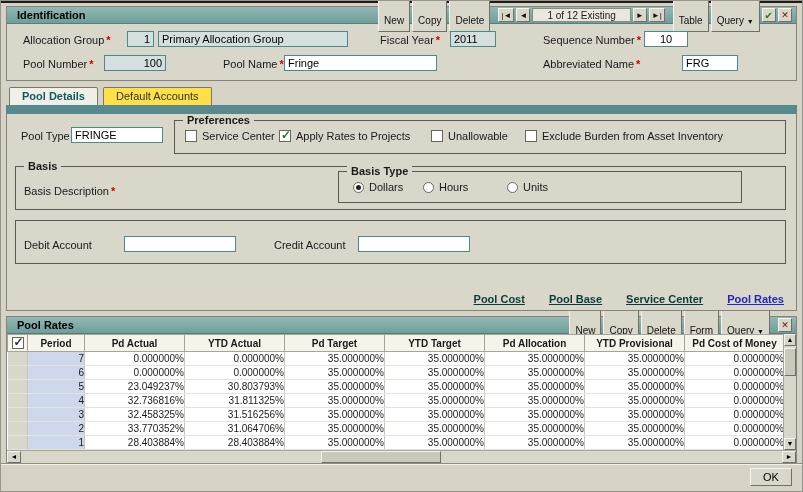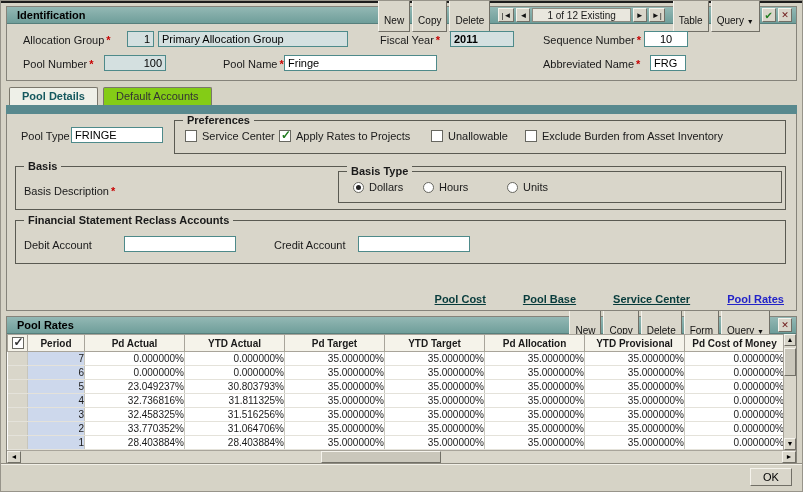--- a/index.html
+++ b/index.html
@@ -32,35 +32,35 @@
 
   
   .ident-body { position:relative; height:56px; }
   .flabel { position:absolute; white-space:nowrap; font-size:11px; }
   .req { color:#c80000; font-weight:bold; margin-left:2px; }
   .fld { position:absolute; height:16px; border:1px solid #4e8a8a; background:#fff; font-family:"Liberation Sans",sans-serif; font-size:11px; padding:0 3px; }
   .fld.shaded { background:#d4e0e0; }
 
   
   .tabs-row { padding-left:8px; height:18px; margin-top:6px; }
-  .tab { display:inline-block; margin-right:2px; padding:2px 12px 3px; background:#84cc16; border:1px solid #7a776c; border-bottom:none; border-radius:2px 2px 0 0; font-size:11px; color:#333; cursor:default; }
+  .tab { display:inline-block; margin-right:2px; padding:2px 12px 3px; background:#fde047; border:1px solid #7a776c; border-bottom:none; border-radius:2px 2px 0 0; font-size:11px; color:#333; cursor:default; }
   .tab.active { background:#eef0e8; color:#14585e; font-weight:bold; }
   .tab-strip { height:9px; background:#58898e; margin:0 5px; }
 
   
   .content { position:relative; margin:0 5px; height:197px; background:#d9d6ca; border:1px solid #85837a; border-top:none; }
   .fset { position:absolute; border:1px solid #5a5a52; }
   .legend { position:absolute; top:-7px; left:8px; background:#d9d6ca; padding:0 4px; font-weight:bold; font-size:11px; white-space:nowrap; }
   .cb-wrap, .rb-wrap { position:absolute; display:flex; align-items:center; gap:5px; white-space:nowrap; cursor:default; }
   .cb { width:12px; height:12px; background:#fff; border:1px solid #676760; position:relative; display:inline-block; flex:0 0 auto; }
   .cb.on::after { content:"✓"; position:absolute; top:-3px; left:1px; color:#1f7a1f; font-weight:bold; font-size:12px; }
   .cb.dark.on::after { color:#333; }
   .rb { width:11px; height:11px; background:#fff; border:1px solid #676760; border-radius:50%; position:relative; display:inline-block; flex:0 0 auto; }
   .rb.on::after { content:""; position:absolute; top:2px; left:2px; width:5px; height:5px; border-radius:50%; background:#222; }
-  .links { position:absolute; right:12px; bottom:5px; display:flex; gap:37px; }
+  .links { position:absolute; right:12px; bottom:5px; display:flex; gap:24px; }
   .lnk { font-weight:bold; font-size:11px; color:#073b3b; text-decoration:underline; cursor:default; }
   .lnk.active { color:#2323c8; }
 
   
   .rates { margin-top:5px; }
   .rates-body { display:flex; background:#3b82f6; }
   .table-wrap { flex:1; overflow:hidden; }
   table.grid { border-collapse:collapse; table-layout:fixed; width:777px; background:#fff; }
   table.grid th { background:#f5f3ea; font-weight:bold; font-size:10px; height:17px; border:1px solid #a8a49a; padding:0 2px; overflow:hidden; white-space:nowrap; }
   table.grid td { font-size:10px; height:13px; line-height:13px; border-right:1px solid #c8c6bc; border-bottom:1px solid #e4e2da; padding:0; overflow:hidden; white-space:nowrap; }
@@ -106,30 +106,30 @@
         <button class="nbtn ok-ico"><span>✔</span></button>
         <button class="nbtn x-ico"><span>✕</span></button>
       </div>
     </div>
 
     <div class="ident-body">
       <span class="flabel" style="left:16px;top:10px"><span>Allocation Group</span><span class="req">*</span></span>
       <input class="fld shaded" style="left: 120px; top: 7px; width: 27px; text-align: right;" value="1">
       <input class="fld shaded" style="left: 151px; top: 7px; width: 190px;" value="Primary Allocation Group">
       <span class="flabel" style="left:373px;top:10px"><span>Fiscal Year</span><span class="req">*</span></span>
-      <input class="fld shaded" style="left: 443px; top: 7px; width: 64px; font-weight: bold;" value="2011">
+      <input class="fld shaded" style="left: 443px; top: 7px; width: 46px;" value="2011">
       <span class="flabel" style="left:536px;top:10px"><span>Sequence Number</span><span class="req">*</span></span>
       <input class="fld" style="left: 637px; top: 7px; width: 44px; text-align: center;" value="10">
 
       <span class="flabel" style="left:16px;top:34px"><span>Pool Number</span><span class="req">*</span></span>
       <input class="fld shaded" style="left: 97px; top: 31px; width: 62px; text-align: right;" value="100">
       <span class="flabel" style="left:216px;top:34px"><span>Pool Name</span><span class="req">*</span></span>
       <input class="fld" style="left: 277px; top: 31px; width: 153px;" value="Fringe">
       <span class="flabel" style="left:536px;top:34px"><span>Abbreviated Name</span><span class="req">*</span></span>
-      <input class="fld" style="left: 643px; top: 31px; width: 36px;" value="FRG">
+      <input class="fld" style="left: 675px; top: 31px; width: 56px;" value="FRG">
     </div>
   </section>
 
   <div class="tabs-row">
     <div class="tab active"><span>Pool Details</span></div>
     <div class="tab"><span>Default Accounts</span></div>
   </div>
   <div class="tab-strip"></div>
 
   <section class="content">
@@ -153,39 +153,38 @@
       </span>
       <span class="cb-wrap" style="left:350px;top:9px">
         <span class="cb"></span>
         <span>Exclude Burden from Asset Inventory</span>
       </span>
     </div>
 
     <div class="fset" style="left:8px;top:52px;right:10px;height:44px">
       <span class="legend">Basis</span>
       <span class="flabel" style="left:8px;top:18px"><span>Basis Description</span><span class="req">*</span></span>
-      <div class="fset" style="left:322px;top:4px;width:444px;height:32px">
+      <div class="fset" style="left:322px;top:4px;width:404px;height:32px">
         <span class="legend">Basis Type</span>
         <span class="rb-wrap" style="left:14px;top:9px">
           <span class="rb on"></span>
           <span>Dollars</span>
         </span>
         <span class="rb-wrap" style="left:84px;top:9px">
           <span class="rb"></span>
           <span>Hours</span>
         </span>
         <span class="rb-wrap" style="left:168px;top:9px">
           <span class="rb"></span>
           <span>Units</span>
         </span>
       </div>
     </div>
 
     <div class="fset" style="left:8px;top:106px;right:10px;height:44px">
-      <span class="legend">Financial Statement Reclass Accounts</span>
       <span class="flabel" style="left:8px;top:18px">Debit Account</span>
       <input class="fld" style="left: 108px; top: 15px; width: 112px;" value="">
       <span class="flabel" style="left:258px;top:18px">Credit Account</span>
       <input class="fld" style="left: 342px; top: 15px; width: 112px;" value="">
     </div>
 
     <div class="links">
       <span class="lnk">Pool Cost</span>
       <span class="lnk">Pool Base</span>
       <span class="lnk">Service Center</span>

